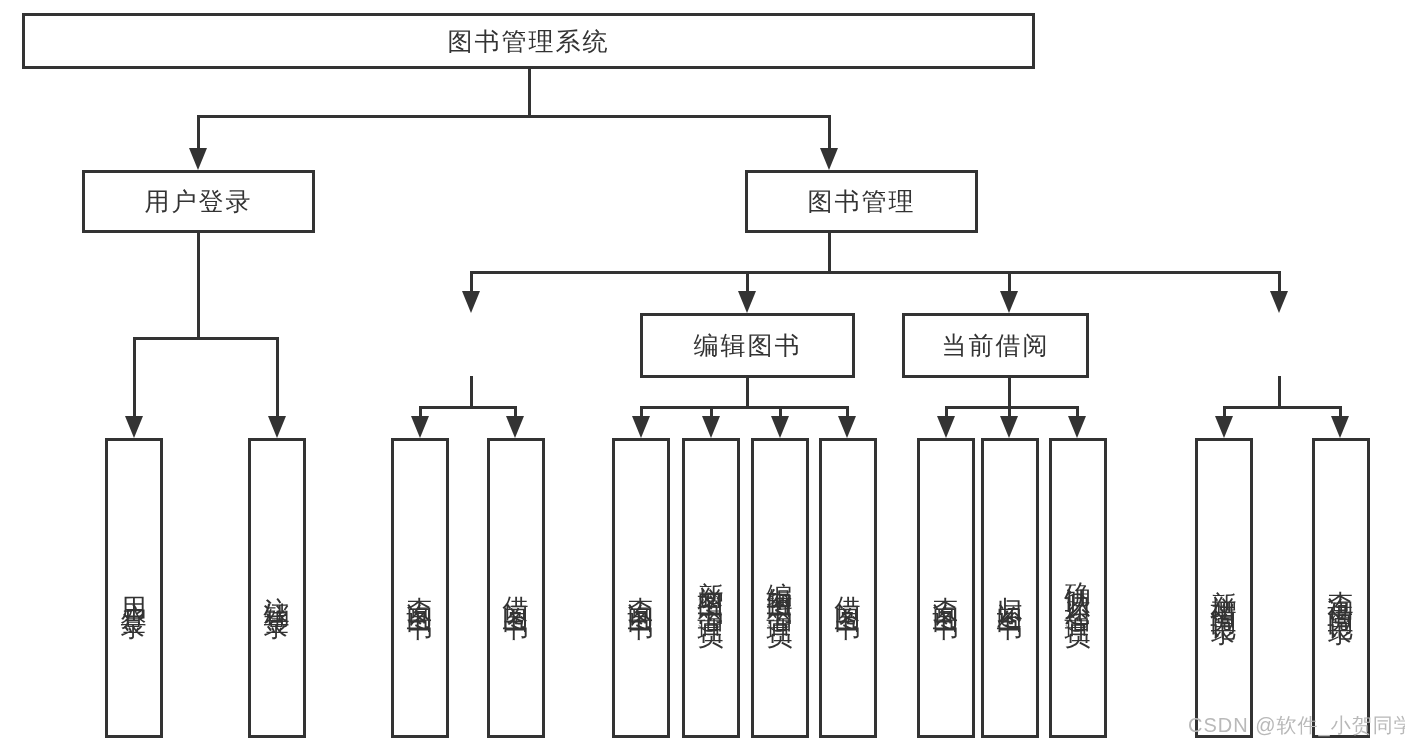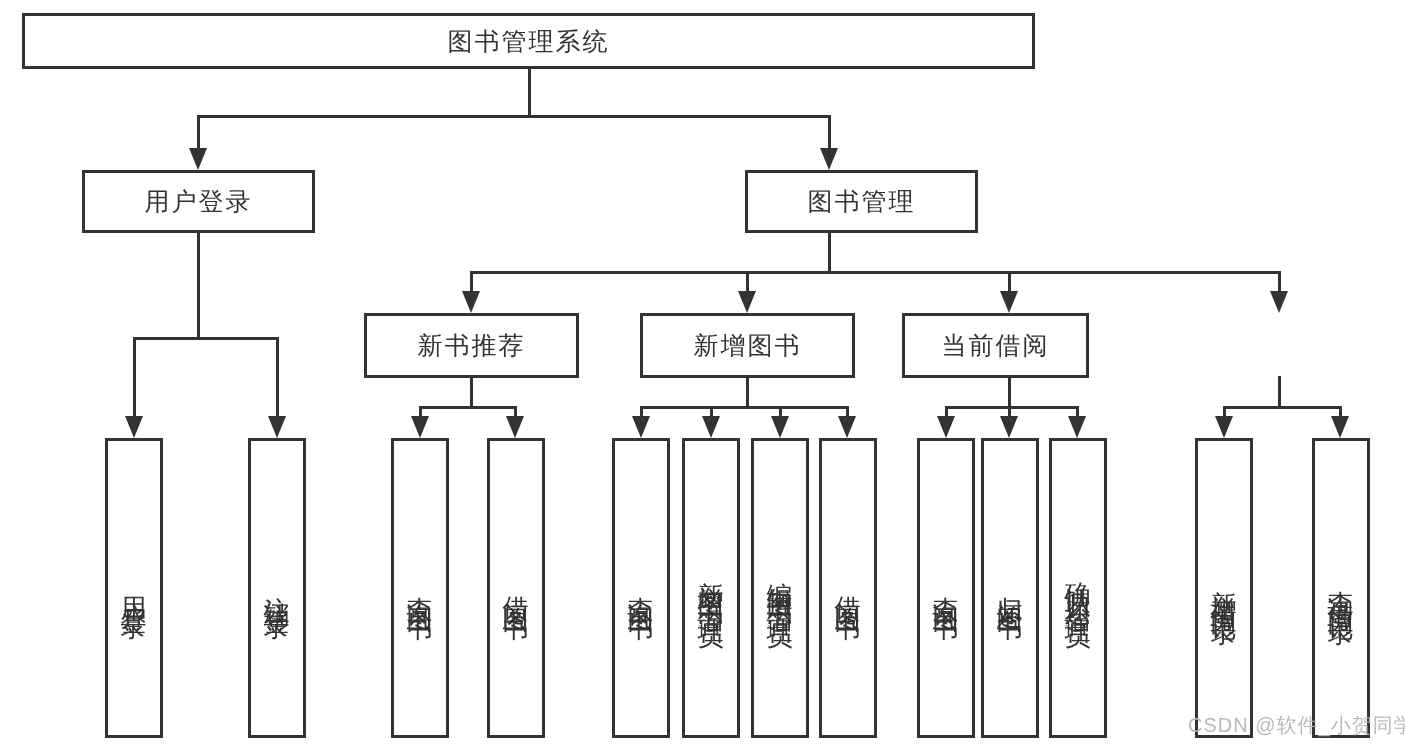--- a/index.html
+++ b/index.html
@@ -28,22 +28,21 @@
 </head>
 <body>
 
 <div class="canvas">
 
   <div class="box h" style="left:22px;top:13px;width:1013px;height:56px;">图书管理系统</div>
 
   <div class="box h" style="left:82px;top:170px;width:233px;height:63px;">用户登录</div>
   <div class="box h" style="left:713px;top:170px;width:233px;height:63px;margin-left:32px;">图书管理</div>
 
-  <div class="box h" style="left:364px;top:313px;width:215px;height:65px;">新书推荐</div>
-  <div class="box h" style="left:640px;top:313px;width:215px;height:65px;">新增图书</div>
+  <div class="box h" style="left:640px;top:313px;width:215px;height:65px;">编辑图书</div>
   <div class="box h" style="left:902px;top:313px;width:187px;height:65px;">当前借阅</div>
 
   <div class="box v" style="left:105px;top:438px;width:58px;height:300px;">用户登录</div>
   <div class="box v" style="left:248px;top:438px;width:58px;height:300px;">注销登录</div>
 
   <div class="box v" style="left:391px;top:438px;width:58px;height:300px;">查询图书</div>
   <div class="box v" style="left:487px;top:438px;width:58px;height:300px;">借阅图书</div>
 
   <div class="box v" style="left:612px;top:438px;width:58px;height:300px;">查询图书</div>
   <div class="box v" style="left:682px;top:438px;width:58px;height:300px;">新增图书（管理员）</div>

